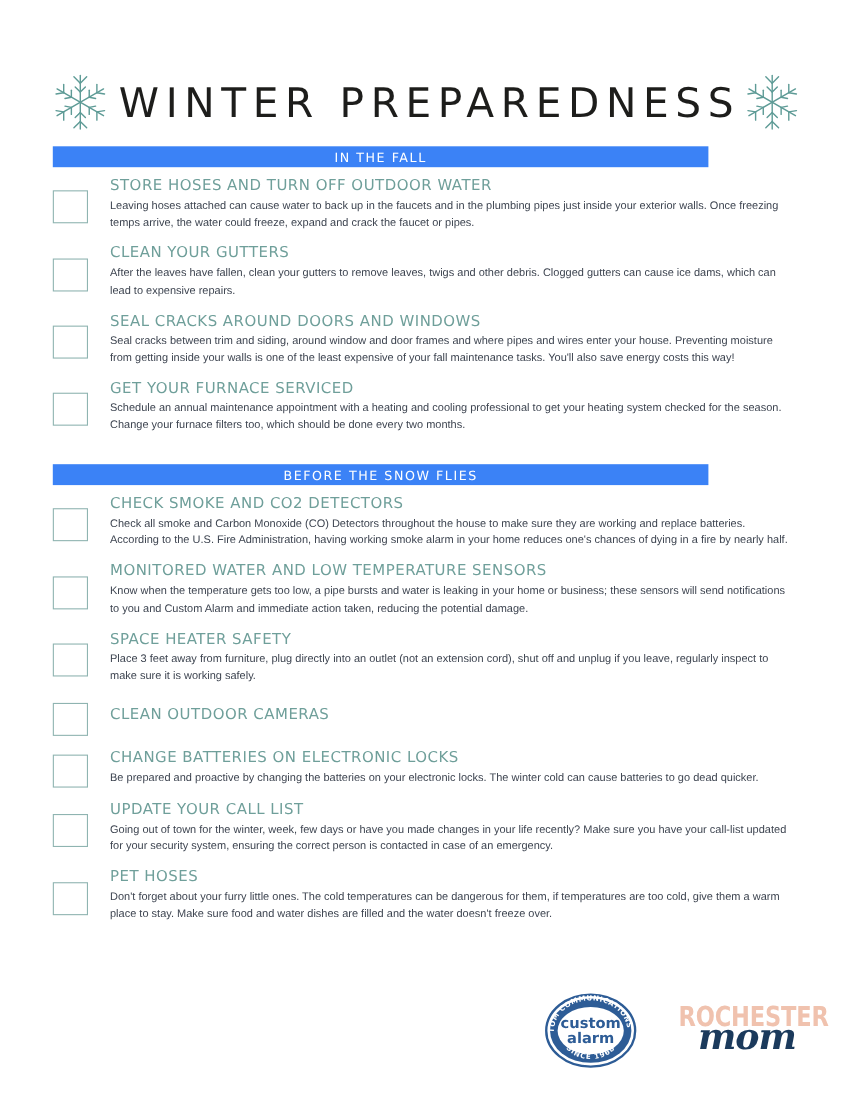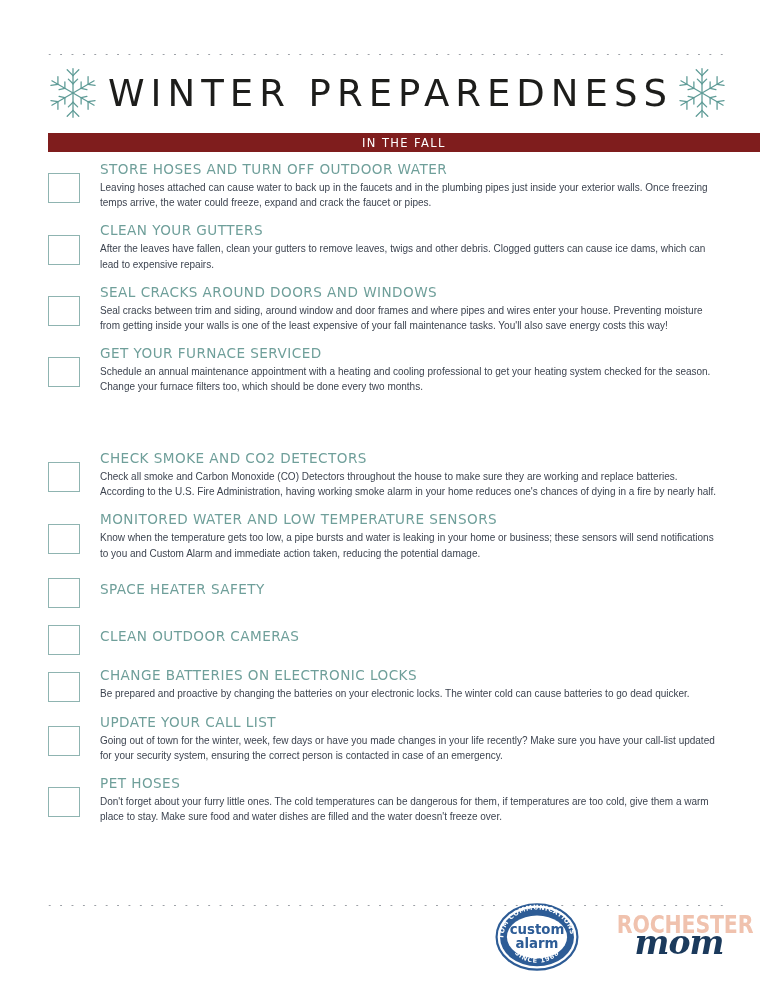--- a/index.html
+++ b/index.html
@@ -69,23 +69,23 @@
     white-space: nowrap;
     font-family: "DejaVu Sans", sans-serif;
     line-height: 1;
     padding-left: 6px;
   }
 
   
   .banner {
     position: absolute;
     left: 48px;
-    width: 712px;
+    width: 596px;
     height: 19px;
-    background: #7f1d1d;
+    background: #3b82f6;
     color: #ffffff;
     font-size: 11.5px;
     letter-spacing: 1.4px;
     display: flex;
     align-items: center;
     justify-content: center;
     font-weight: 400;
     font-family: "DejaVu Sans", sans-serif;
   }
 
@@ -308,20 +308,21 @@
     <div class="item">
       <span class="checkbox"></span>
       <div class="item-body">
         <p class="item-title">GET YOUR FURNACE SERVICED</p>
         <p class="item-desc">Schedule an annual maintenance appointment with a heating and cooling professional to get your heating system checked for the season. Change your furnace filters too, which should be done every two months.</p>
       </div>
     </div>
 
   </div>
 
+  <div class="banner" style="top:422px;">BEFORE THE SNOW FLIES</div>
 
   <div class="list" style="top:450px;">
 
     <div class="item">
       <span class="checkbox"></span>
       <div class="item-body">
         <p class="item-title">CHECK SMOKE AND CO2 DETECTORS</p>
         <p class="item-desc">Check all smoke and Carbon Monoxide (CO) Detectors throughout the house to make sure they are working and replace batteries. According to the U.S. Fire Administration, having working smoke alarm in your home reduces one's chances of dying in a fire by nearly half.</p>
       </div>
     </div>
@@ -331,20 +332,21 @@
       <div class="item-body">
         <p class="item-title">MONITORED WATER AND LOW TEMPERATURE SENSORS</p>
         <p class="item-desc">Know when the temperature gets too low, a pipe bursts and water is leaking in your home or business; these sensors will send notifications to you and Custom Alarm and immediate action taken, reducing the potential damage.</p>
       </div>
     </div>
 
     <div class="item">
       <span class="checkbox"></span>
       <div class="item-body">
         <p class="item-title">SPACE HEATER SAFETY</p>
+        <p class="item-desc">Place 3 feet away from furniture, plug directly into an outlet (not an extension cord), shut off and unplug if you leave, regularly inspect to make sure it is working safely.</p>
       </div>
     </div>
 
     <div class="item">
       <span class="checkbox"></span>
       <div class="item-body">
         <p class="item-title">CLEAN OUTDOOR CAMERAS</p>
       </div>
     </div>
 

